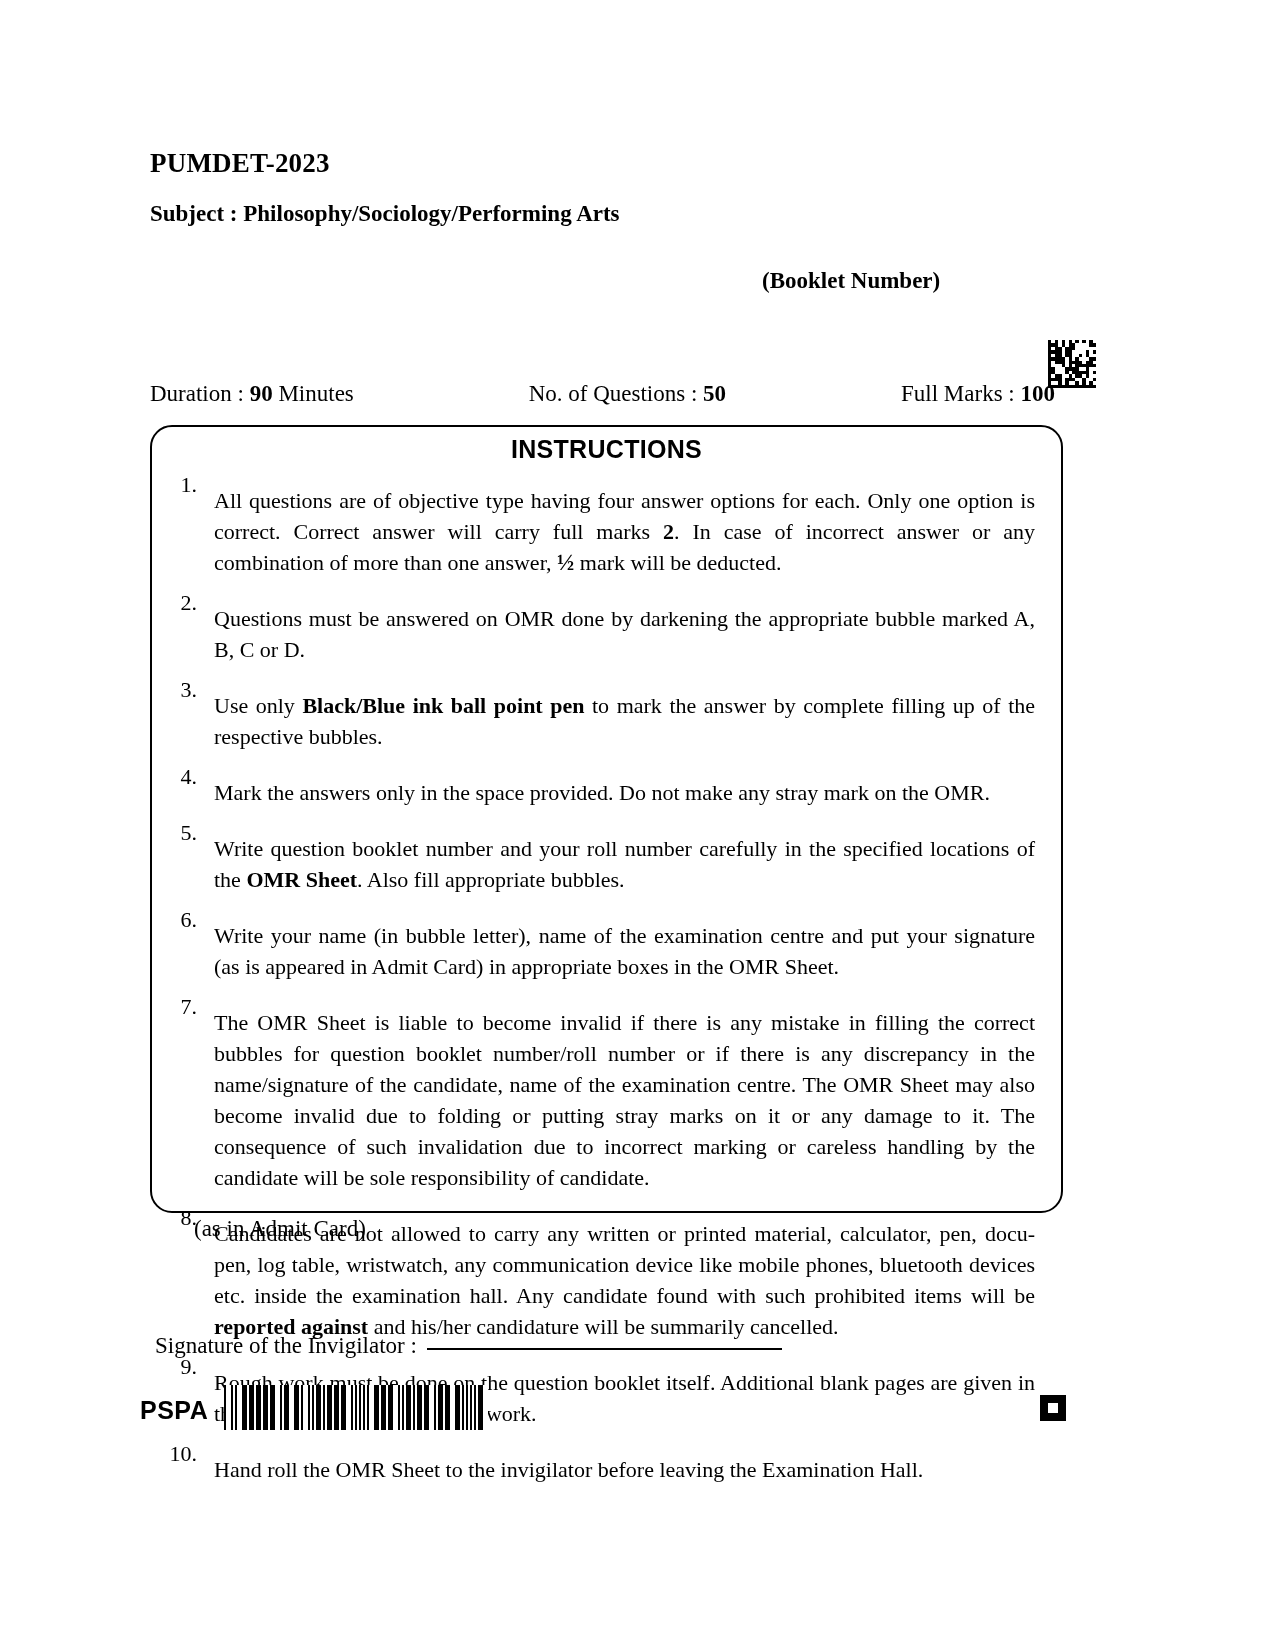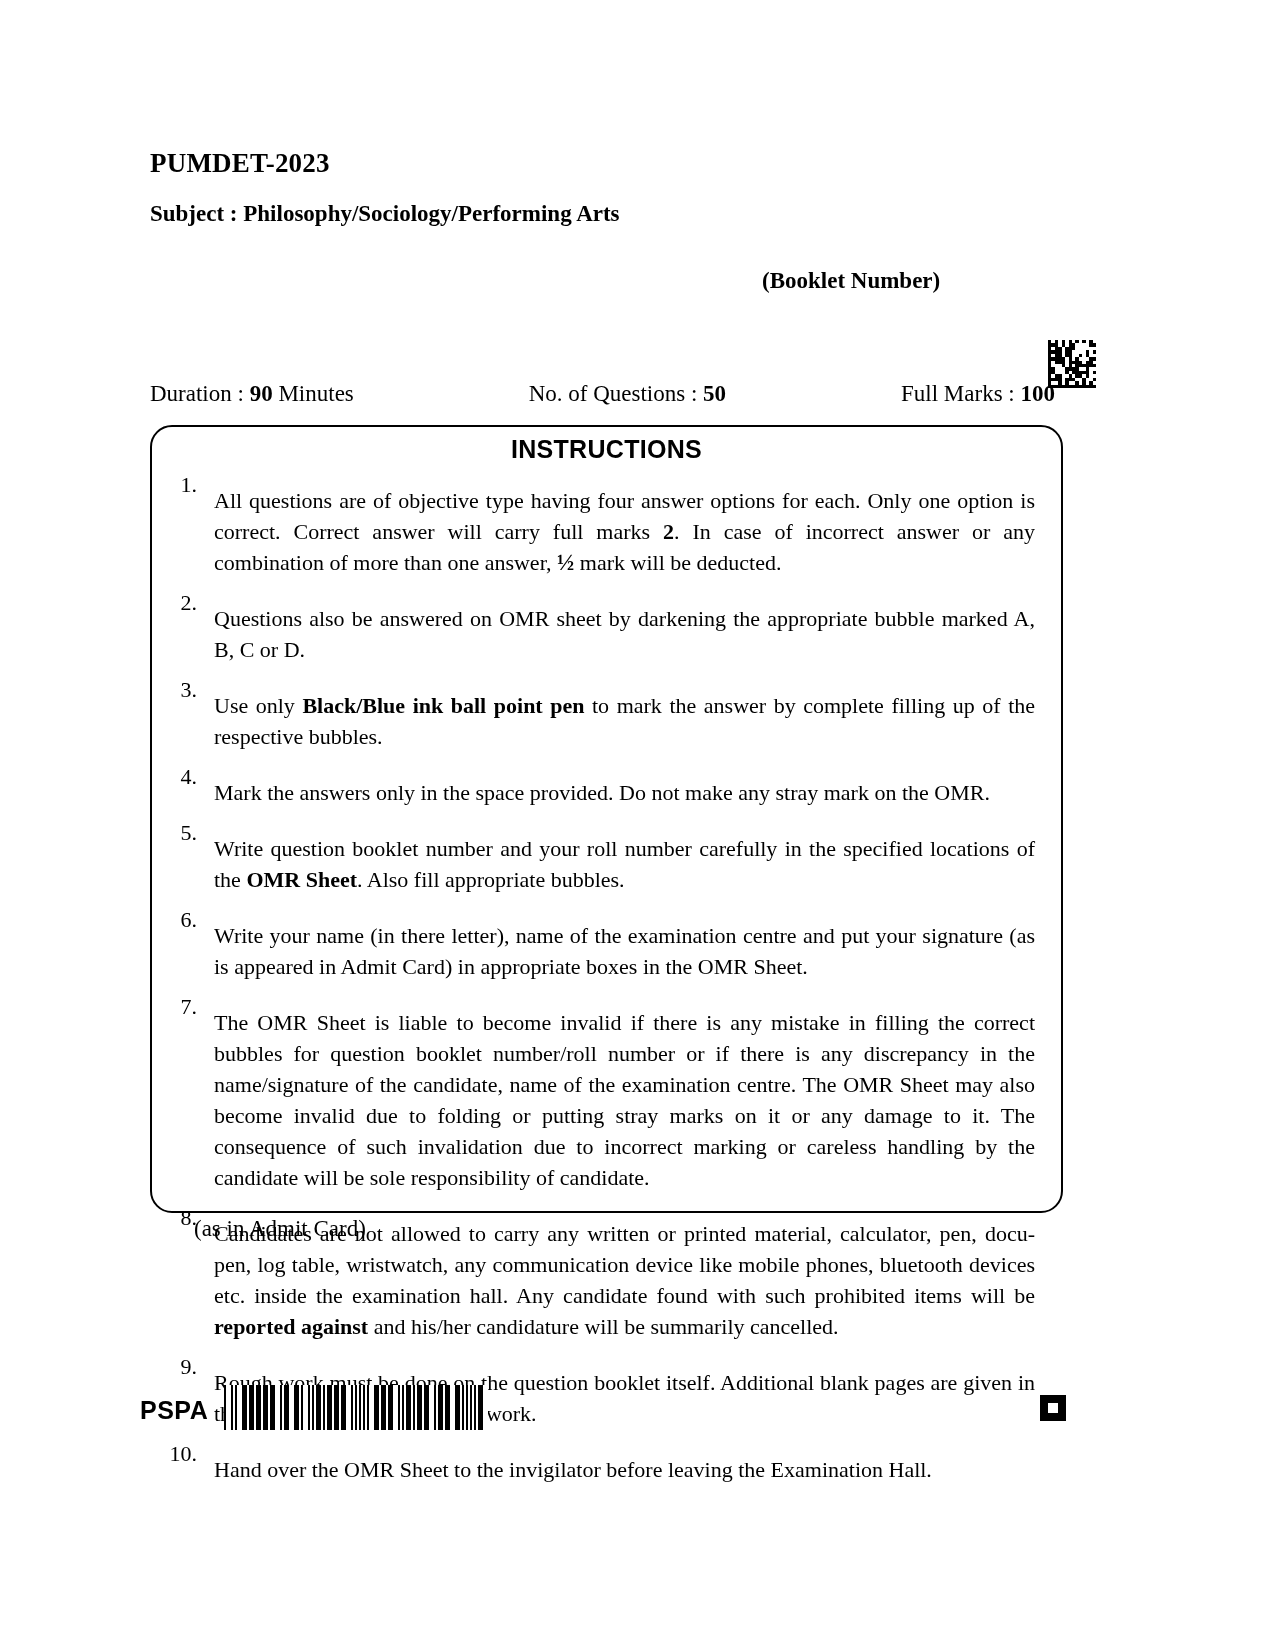--- a/index.html
+++ b/index.html
@@ -407,58 +407,61 @@
 
   <div class="instructions-box">
     <div class="instructions-title">INSTRUCTIONS</div>
     <div class="instructions-list" id="instructions-list">
         <div class="instr-item">
           <div class="instr-num">1.</div>
           <div class="instr-text">All questions are of objective type having four answer options for each. Only one option is correct. Correct answer will carry full marks <b>2</b>. In case of incorrect answer or any combination of more than one answer, <span class="frac">½</span> mark will be deducted.</div>
         </div>
         <div class="instr-item">
           <div class="instr-num">2.</div>
-          <div class="instr-text">Questions also be answered on OMR sheet by darkening the appropriate bubble marked A, B, C or D.</div>
+          <div class="instr-text">Questions must be answered on OMR done by darkening the appropriate bubble marked A, B, C or D.</div>
         </div>
         <div class="instr-item">
           <div class="instr-num">3.</div>
           <div class="instr-text">Use only <b>Black/Blue ink ball point pen</b> to mark the answer by complete filling up of the respective bubbles.</div>
         </div>
         <div class="instr-item">
           <div class="instr-num">4.</div>
           <div class="instr-text">Mark the answers only in the space provided. Do not make any stray mark on the OMR.</div>
         </div>
         <div class="instr-item">
           <div class="instr-num">5.</div>
           <div class="instr-text">Write question booklet number and your roll number carefully in the specified locations of the <b>OMR Sheet</b>. Also fill appropriate bubbles.</div>
         </div>
         <div class="instr-item">
           <div class="instr-num">6.</div>
-          <div class="instr-text">Write your name (in there letter), name of the examination centre and put your signature (as is appeared in Admit Card) in appropriate boxes in the OMR Sheet.</div>
+          <div class="instr-text">Write your name (in bubble letter), name of the examination centre and put your signature (as is appeared in Admit Card) in appropriate boxes in the OMR Sheet.</div>
         </div>
         <div class="instr-item">
           <div class="instr-num">7.</div>
           <div class="instr-text">The OMR Sheet is liable to become invalid if there is any mistake in filling the correct bubbles for question booklet number/roll number or if there is any discrepancy in the name/signature of the candidate, name of the examination centre. The OMR Sheet may also become invalid due to folding or putting stray marks on it or any damage to it. The consequence of such invalidation due to incorrect marking or careless handling by the candidate will be sole responsibility of candidate.</div>
         </div>
         <div class="instr-item">
           <div class="instr-num">8.</div>
           <div class="instr-text">Candidates are not allowed to carry any written or printed material, calculator, pen, docu-pen, log table, wristwatch, any communication device like mobile phones, bluetooth devices etc. inside the examination hall. Any candidate found with such prohibited items will be <b>reported against</b> and his/her candidature will be summarily cancelled.</div>
         </div>
         <div class="instr-item">
           <div class="instr-num">9.</div>
           <div class="instr-text">Rough work must be done on the question booklet itself. Additional blank pages are given in the question booklet for rough work.</div>
         </div>
         <div class="instr-item">
           <div class="instr-num">10.</div>
-          <div class="instr-text">Hand over the OMR Sheet to the invigilator before leaving the Examination Hall.</div>
+          <div class="instr-text">Hand roll the OMR Sheet to the invigilator before leaving the Examination Hall.</div>
         </div>
       </div>
   </div>
 
   <div class="sig-line sig-admit">(as in Admit Card)</div>
+  <div class="sig-line sig-invig">
+    <span>Signature of the Invigilator :</span><span class="sig-rule"></span>
+  </div>
 
   <div class="footer-code">PSPA</div>
   <div class="barcode" id="barcode">
       <span style="width: 2px; background: rgb(0, 0, 0);"></span>
       <span style="width: 5px; background: rgb(255, 255, 255);"></span>
       <span style="width: 2px; background: rgb(0, 0, 0);"></span>
       <span style="width: 2px; background: rgb(255, 255, 255);"></span>
       <span style="width: 2px; background: rgb(0, 0, 0);"></span>
       <span style="width: 5px; background: rgb(255, 255, 255);"></span>
       <span style="width: 5px; background: rgb(0, 0, 0);"></span>

